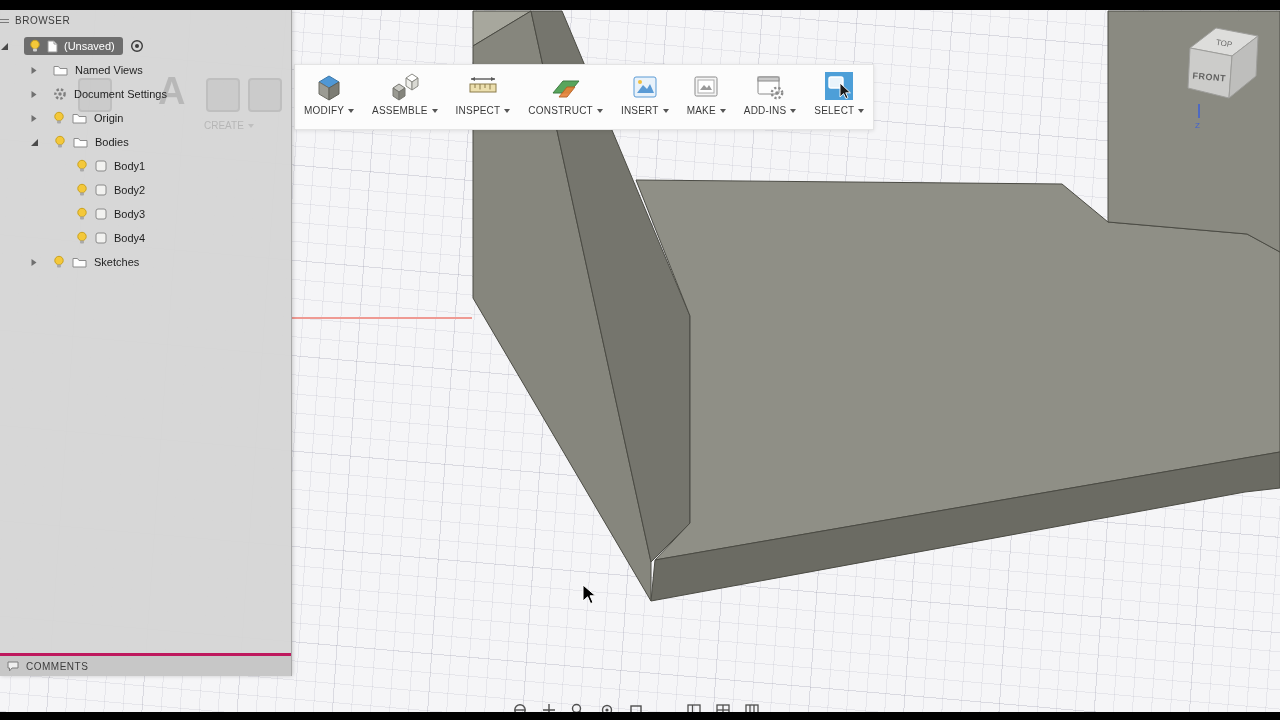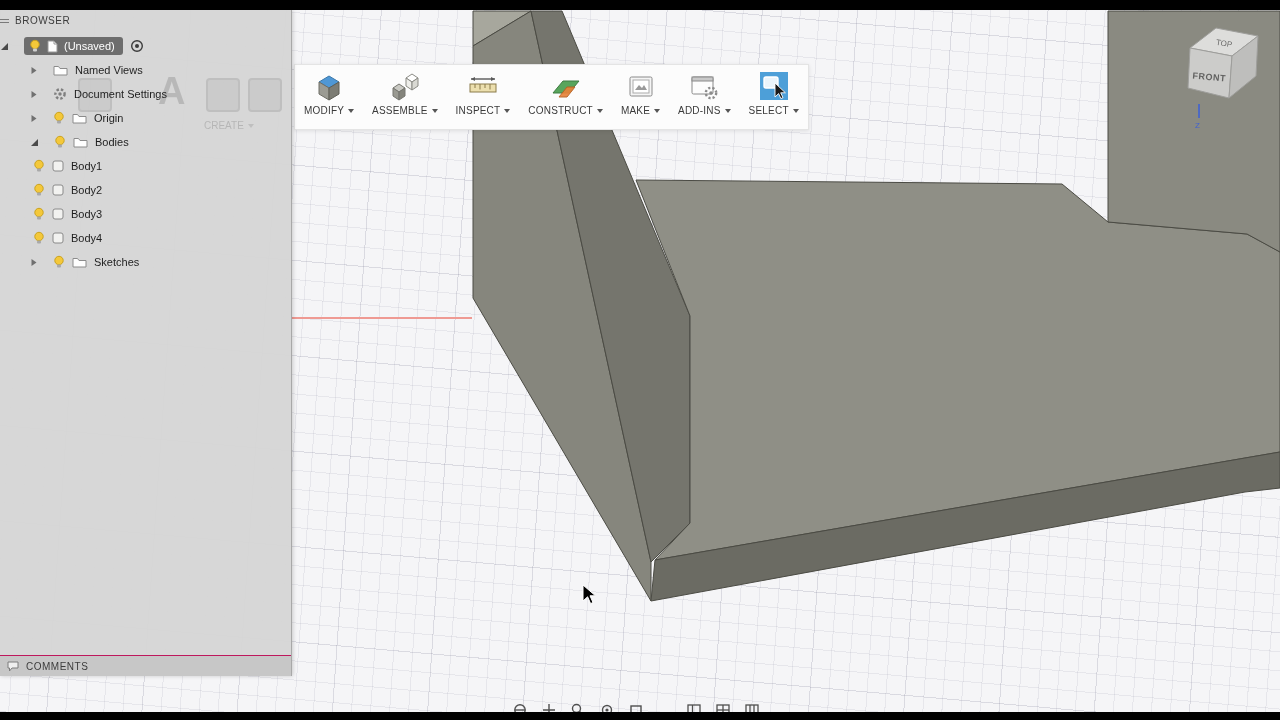--- a/index.html
+++ b/index.html
@@ -41,23 +41,23 @@
   .panel-title{font-size:10px;color:#3c3c3c;letter-spacing:.5px;}
   .ghosts{position:absolute;top:58px;left:0;right:0;height:74px;opacity:.18;pointer-events:none;}
   .g-box{position:absolute;top:10px;width:30px;height:30px;border:2px solid #555;border-radius:4px;background:#9a9a9a;}
   .g-A{position:absolute;top:2px;left:158px;font-size:38px;font-weight:bold;color:#333;}
   .g-label{position:absolute;top:52px;left:204px;font-size:10px;color:#222;display:flex;align-items:center;}
   .tree{position:absolute;top:24px;left:0;right:0;}
   .row{height:24px;display:flex;align-items:center;gap:7px;font-size:11px;color:#1e1e1e;}
   .row .tri{flex:0 0 auto;margin-right:8px;}
   .root{padding-left:0;}
   .lvl1{padding-left:30px;}
-  .lvl2{padding-left:33px;}
+  .lvl2{padding-left:76px;}
   .pill{display:flex;align-items:center;gap:6px;background:#6d6d6d;border-radius:3px;padding:2px 8px 2px 5px;color:#fff;}
-  .panel-footer{position:absolute;bottom:0;left:0;right:0;height:20px;background:#c7c7c7;border-top:1px solid #be185d;
+  .panel-footer{position:absolute;bottom:0;left:0;right:0;height:20px;background:#c7c7c7;border-top:3px solid #be185d;
                 display:flex;align-items:center;gap:7px;padding-left:7px;font-size:10px;color:#3c3c3c;letter-spacing:.5px;}
 </style>
 </head>
 <body>
 
 <div class="stage">
 
   <div class="viewport">
 
     <svg class="scene" viewBox="0 10 1280 702">
@@ -130,20 +130,33 @@
               <polygon points="3,23 13,11 29,11 19,23" fill="#58a55c" stroke="#3e7c42"></polygon>
               <polygon points="9,27 17,17 25,17 17,27" fill="#e8833a" stroke="#b65f1f" opacity=".92"></polygon>
             </svg>
         </span>
         <span class="tb-label">
             <span>CONSTRUCT</span>
             <i class="caret"></i>
           </span>
       </div>
 
+      <div class="tb-item">
+        <span class="tb-icon">
+          <svg width="32" height="32">
+              <rect x="5" y="7" width="22" height="20" rx="2" fill="#e9f2fa" stroke="#5b9bd5"></rect>
+              <polygon points="8,23 14,15 18,19 21,14 25,23" fill="#5b9bd5"></polygon>
+              <circle cx="11" cy="12" r="2" fill="#f0c040"></circle>
+            </svg>
+        </span>
+        <span class="tb-label">
+            <span>INSERT</span>
+            <i class="caret"></i>
+          </span>
+      </div>
 
       <div class="tb-item">
         <span class="tb-icon">
           <svg width="32" height="32">
               <rect x="5" y="7" width="22" height="19" rx="1.5" fill="#f5f5f5" stroke="#8a8a8a"></rect>
               <rect x="8" y="10" width="16" height="13" fill="#ffffff" stroke="#ababab"></rect>
               <polygon points="10,20 14,15 17,18 19,15 22,20" fill="#9a9a9a"></polygon>
             </svg>
         </span>
         <span class="tb-label">

